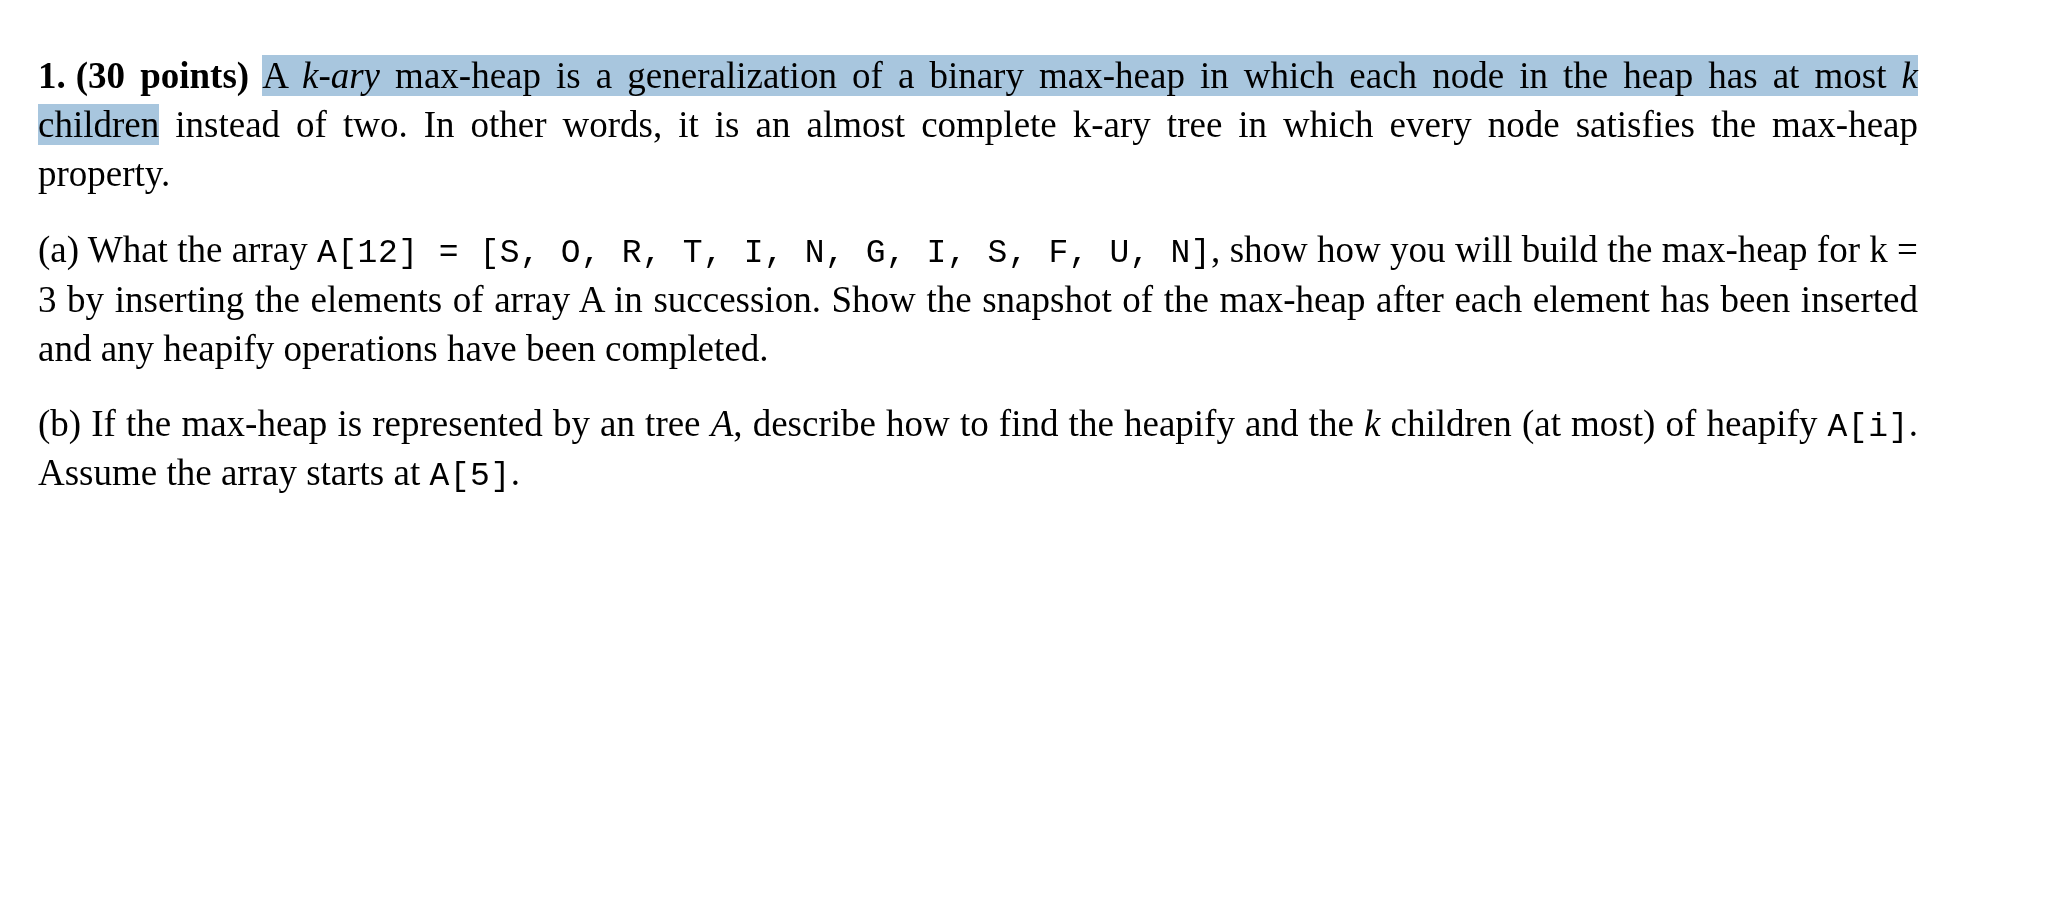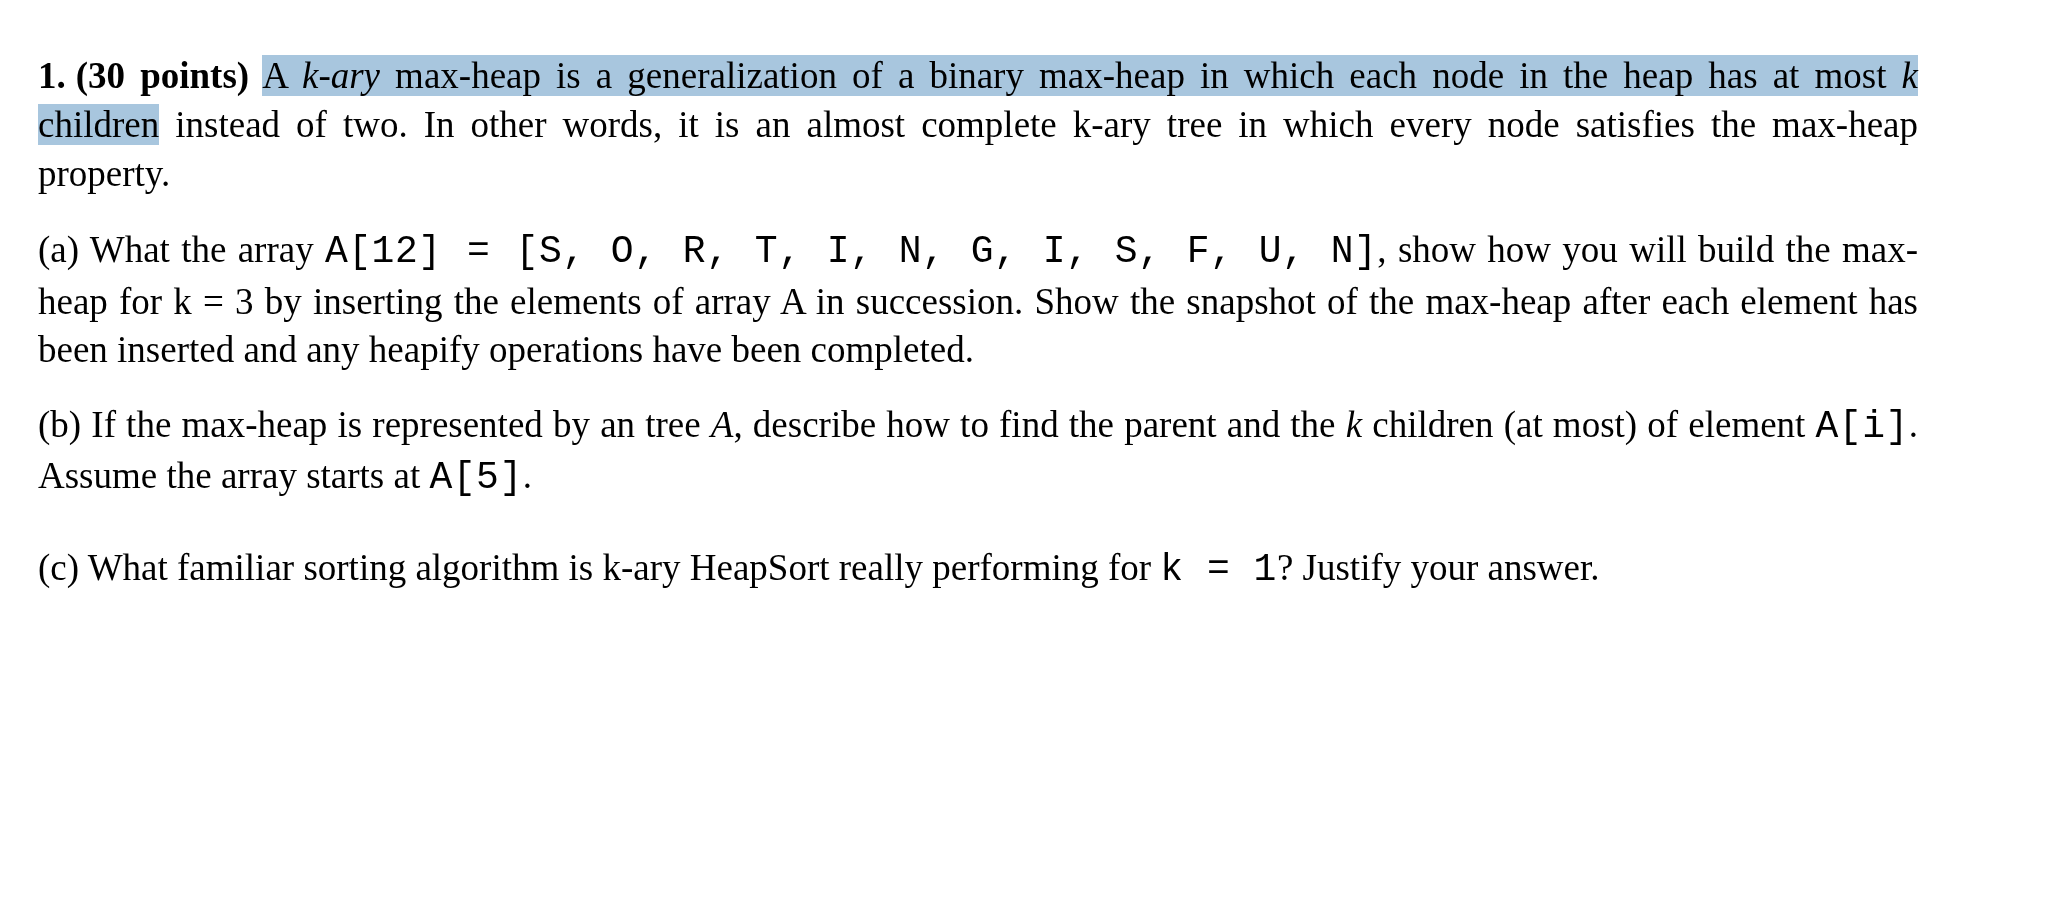--- a/index.html
+++ b/index.html
@@ -43,21 +43,21 @@
     margin-top: 40px;
   }
   .bold {
     font-weight: bold;
   }
   .ital {
     font-style: italic;
   }
   .mono {
     font-family: "Liberation Mono", monospace;
-    font-size: 38px;
+    font-size: 33px;
     letter-spacing: 0.5px;
   }
   .hl {
     background: #a8c6de;
   }
   .num-label {
     font-weight: bold;
     margin-right: 10px;
   }
   .nowrap { white-space: nowrap; }
@@ -71,21 +71,18 @@
     <p class="para first">
       <span class="num-label">1.</span><span class="bold">(30 points)</span>
       <span class="hl"><span>A </span><span class="ital">k-ary</span><span> max-heap is a generalization of a binary max-heap in which each node in the heap has at most </span><span class="ital">k</span><span> children</span></span><span> instead of two. In other words, it is an almost complete k-ary tree in which every node satisfies the max-heap property.</span>
     </p>
 
     <p class="para">
       <span>(a)</span><span> What the array </span><span class="mono">A[12] = [S, O, R, T, I, N, G, I, S, F, U, N]</span><span>, show how you will build the max-heap for k = 3 by inserting the elements of array A in succession. Show the snapshot of the max-heap after each element has been inserted and any heapify operations have been completed.</span>
     </p>
 
     <p class="para">
-      <span>(b)</span><span> If the max-heap is represented by an tree </span><span class="ital">A</span><span>, describe how to find the parent and the </span><span class="ital">k</span><span> children (at most) of element </span><span class="mono">A[i]</span><span>. Assume the array starts at </span><span class="mono">A[5]</span><span>.</span>
+      <span>(b)</span><span> If the max-heap is represented by an tree </span><span class="ital">A</span><span>, describe how to find the heapify and the </span><span class="ital">k</span><span> children (at most) of heapify </span><span class="mono">A[i]</span><span>. Assume the array starts at </span><span class="mono">A[5]</span><span>.</span>
     </p>
 
-    <p class="para last gap-before">
-      <span>(c)</span><span> What familiar sorting algorithm is k-ary HeapSort really performing for </span><span class="mono nowrap">k = 1</span><span>? Justify your answer.</span>
-    </p>
 
   </div>
 </div>
 
 </body></html>

